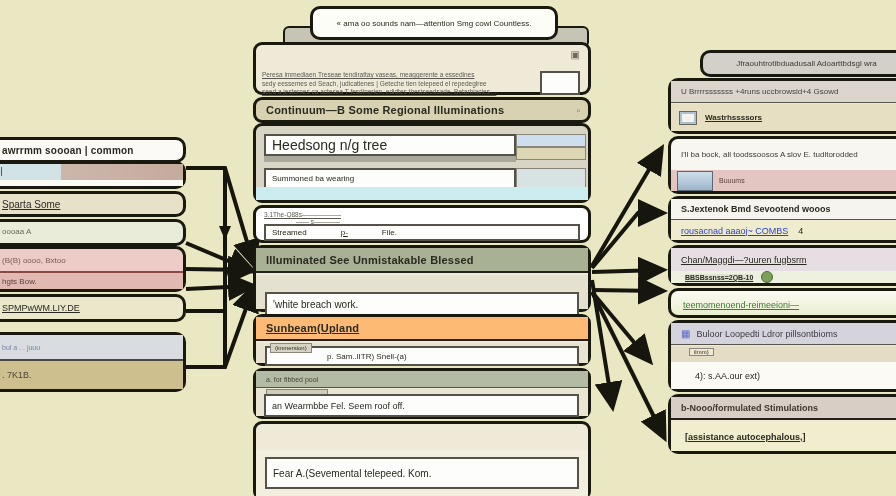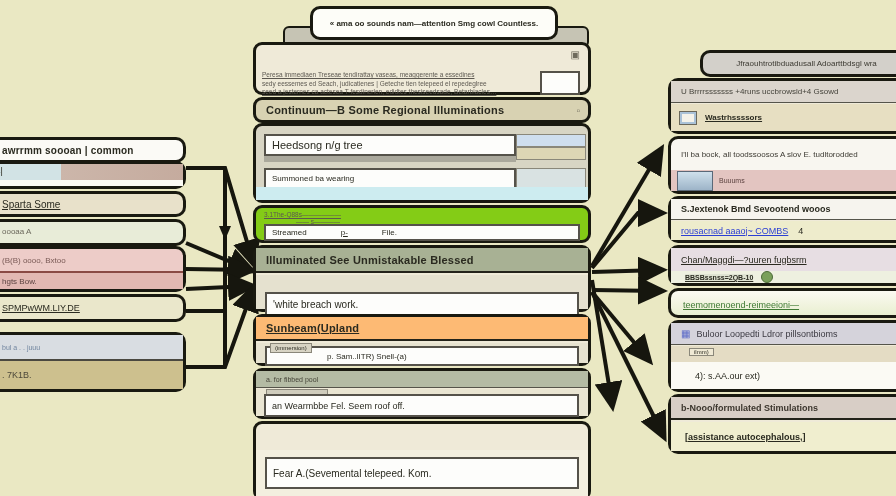--- a/index.html
+++ b/index.html
@@ -5,21 +5,21 @@
   html,body{margin:0;padding:0;}
   #stage{position:relative;width:896px;height:496px;overflow:hidden;
     background:#eae8c3;font-family:"Liberation Sans",sans-serif;color:#2a2a20;}
   .card{position:absolute;box-sizing:border-box;border:3px solid #191910;z-index:2;background:#efead8;}
   .lcard{border-radius:0 10px 10px 0;border-left:none;left:-8px;width:194px;}
   .rcard{border-radius:10px 0 0 10px;border-right:none;left:668px;width:240px;}
   .ccard{border-radius:9px;left:253px;width:338px;}
   .hdrtxt{font-weight:bold;font-size:11px;letter-spacing:.2px;white-space:nowrap;overflow:hidden;}
   .tiny{font-size:6.5px;color:#5c5850;white-space:nowrap;overflow:hidden;line-height:8.5px;}
   .inp{position:absolute;background:#fdfdfb;border:2px solid #55524a;box-sizing:border-box;
-    font-size:11px;display:flex;align-items:center;padding:0 6px;white-space:nowrap;overflow:hidden;}
+    font-size:14px;display:flex;align-items:center;padding:0 6px;white-space:nowrap;overflow:hidden;}
   .u{text-decoration:underline;}
   .seg{position:absolute;box-sizing:border-box;border:1px solid #8a877a;}
   .icon-badge{position:absolute;right:8px;top:4px;font-size:10px;color:#6e6a5c;}
   .hbar{display:flex;align-items:center;padding:0 10px;box-sizing:border-box;position:absolute;left:0;right:0;}
   svg{display:block;}
 </style>
 </head>
 <body>
 
 <div id="stage">
@@ -80,21 +80,21 @@
       </div>
   </div>
   <div class="card lcard" style="top:332px;height:60px;">
     <div class="hbar" style="top:0;height:24px;background:#d9dde2;font-size:7px;color:#7286a0;">bul a  .   .   juuu</div>
     <div style="position:absolute;left:0;right:0;top:24px;height:2px;background:#4a4840;"></div>
     <div class="hbar" style="top:26px;bottom:0;background:#cdc08e;font-size:9px;color:#4c483a;">. 7K1B.</div>
   </div>
 
   <div style="position:absolute;left:283px;top:26px;width:302px;height:18px;background:#c6c4b4;border:2px solid #191910;border-radius:6px;z-index:2;"></div>
   <div class="card" style="left:310px;top:6px;width:248px;height:34px;border-radius:10px;background:#fdfdf8;z-index:3;display:flex;align-items:center;justify-content:center;">
-    <span style="font-size:8px;font-weight:bold;white-space:nowrap;">« ama oo sounds nam—attention Smg cowl Countless.</span>
+    <span style="font-size:8px;font-weight:normal;white-space:nowrap;">« ama oo sounds nam—attention Smg cowl Countless.</span>
   </div>
 
   <div class="card ccard" style="top:42px;height:53px;">
     <span class="icon-badge">▣</span>
     <div style="position:absolute;left:6px;top:26px;right:50px;">
       <div class="tiny u">Peresa immediaen  Treseae tendirattay vaseas, meaggerente a  essedines</div>
       <div class="tiny">sedy eessemes ed Seach, judicatienes | Geteche tien telepeed el repedeglree</div>
       <div class="tiny u">seed a jesternes ca actesea T-fesdinerlen, edidtes thesiseedsade, Betarbiacles…</div>
     </div>
     <div style="position:absolute;right:8px;top:26px;width:36px;height:20px;background:#fdfdfb;border:2px solid #55524a;"></div>
@@ -112,21 +112,21 @@
     <div class="seg" style="left:260px;top:8px;width:70px;height:13px;background:#cfdeee;"></div>
     <div class="seg" style="left:260px;top:21px;width:70px;height:13px;background:#ddd6b5;"></div>
     <div style="position:absolute;left:8px;top:30px;width:252px;height:6px;background:#aaa89c;"></div>
     <div class="inp" style="left:8px;top:42px;width:252px;height:21px;font-size:8px;">
       <span>Summoned  ba wearing</span>
     </div>
     <div class="seg" style="left:260px;top:42px;width:70px;height:21px;background:#d9e2e2;"></div>
     <div style="position:absolute;left:0;right:0;bottom:0;height:13px;background:#cdecf0;"></div>
   </div>
 
-  <div class="card ccard" style="top:205px;height:38px;background:#84cc16;">
+  <div class="card ccard" style="top:205px;height:38px;background:#ffffff;">
     <div class="tiny u" style="position:absolute;left:8px;top:3px;">3.1The-Q88s——————</div>
     <div class="tiny" style="position:absolute;left:40px;top:10px;">——  s————</div>
     <div class="inp" style="left:8px;top:16px;right:8px;height:17px;gap:34px;font-size:8px;">
       <span>Streamed</span>
       <span class="u">p-</span>
       <span>File.</span>
     </div>
   </div>
 
   <div class="card ccard" style="top:245px;height:67px;">

